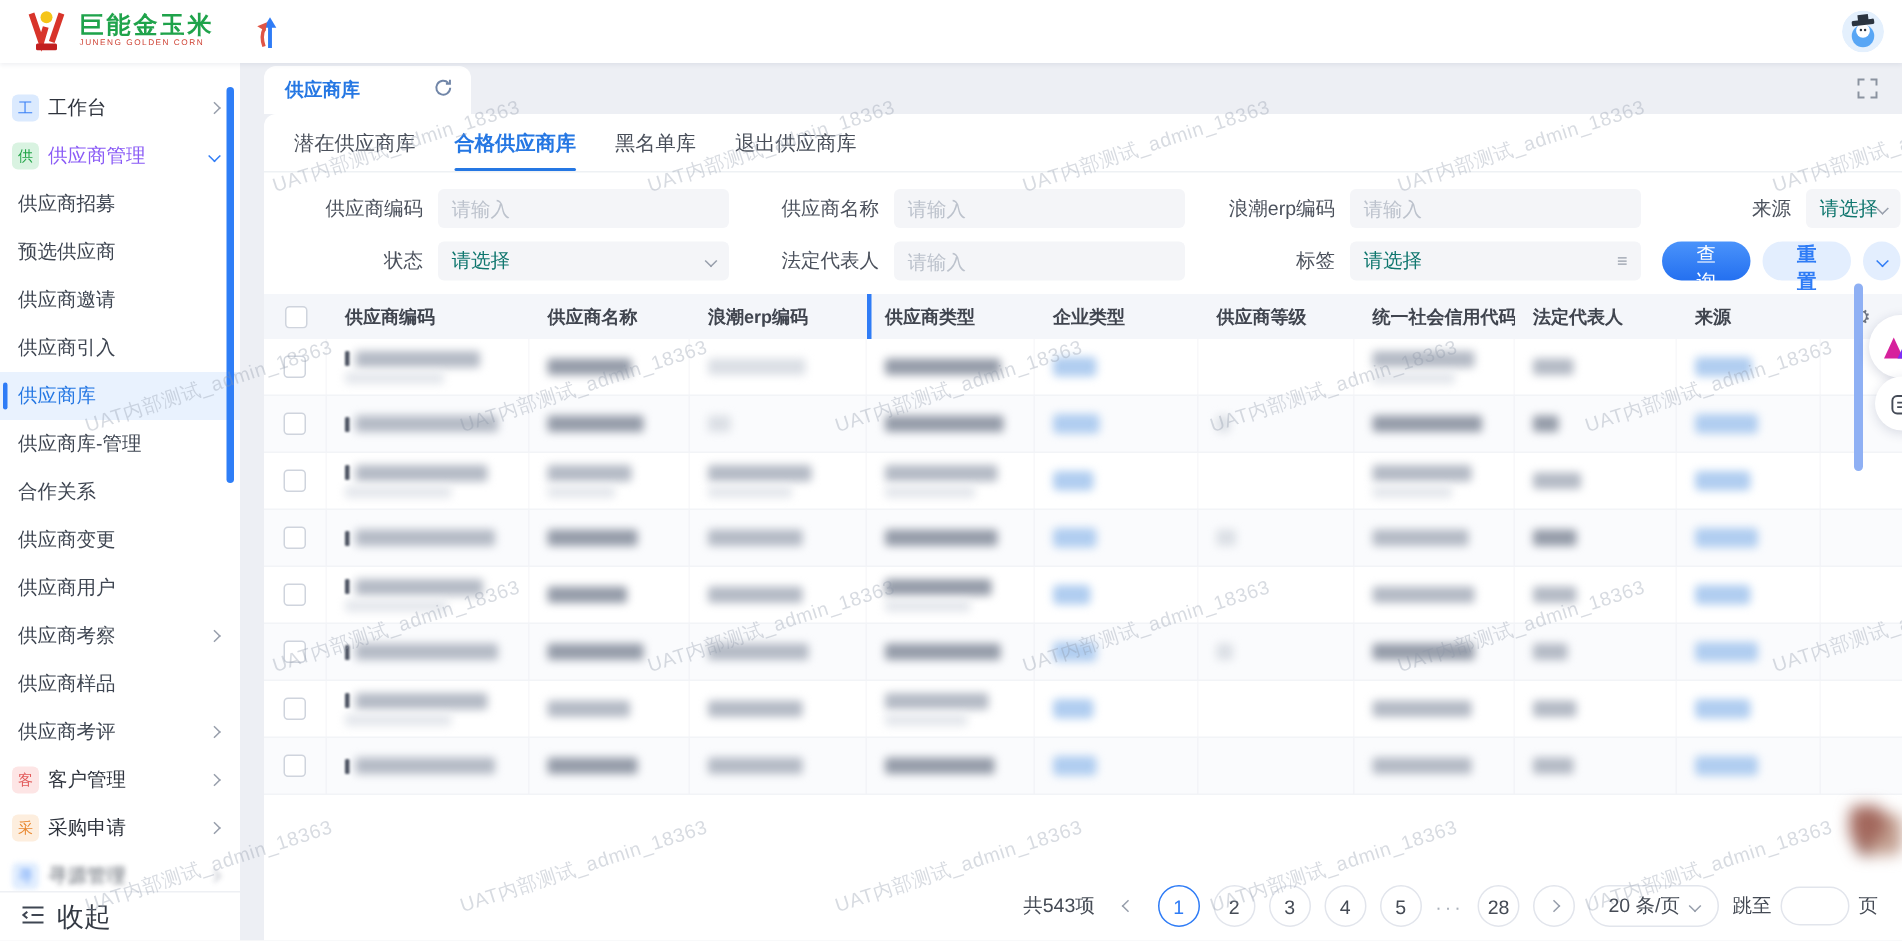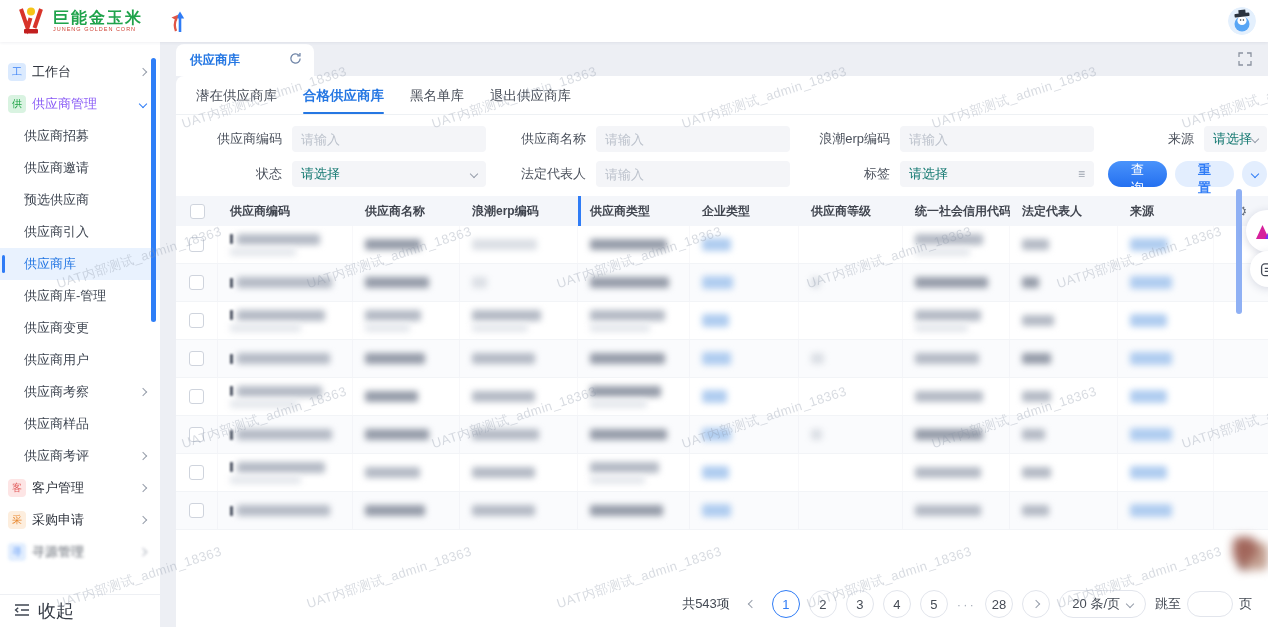--- a/index.html
+++ b/index.html
@@ -16,21 +16,21 @@
   .sidebar{position:absolute;top:42px;left:0;width:160px;bottom:0;background:#fff;z-index:4}
   .side-scroll{position:absolute;top:0;left:0;right:0;bottom:33px;overflow:hidden;padding-top:14px}
   .s-item,.s-sub{height:32px;display:flex;align-items:center;padding:0 14px 0 8px;position:relative;cursor:pointer}
   .s-item .lbl{margin-left:6px;flex:1;font-size:13px;color:#2e333d}
   .badge{width:18px;height:18px;border-radius:4px;font-size:10px;display:flex;align-items:center;justify-content:center;flex:none}
   .b-blue{color:#3b82f6;background:#dbeafe}
   .b-green{color:#21a447;background:#d9f3e1}
   .b-red{color:#e25c5c;background:#fde5e5}
   .b-orange{color:#e8872e;background:#fdeede}
   .s-item.parent-active .lbl{color:#8b5cf6}
-  .s-sub{padding-left:24px}
+  .s-sub{padding-left:12px}
   .s-sub .lbl{flex:1;font-size:13px;color:#3f4652}
   .s-sub.active{background:#e9f2fe;margin:0 0 0 0}
   .s-sub.active .lbl{color:#2577e3}
   .s-sub.active::before{content:"";position:absolute;left:2px;top:7px;width:3px;height:18px;background:#2f7cf6;border-radius:2px}
   .chev{display:inline-block;width:6px;height:6px;border-right:1.4px solid #979eab;border-bottom:1.4px solid #979eab;flex:none}
   .chev.right{transform:rotate(-45deg)}
   .chev.down{transform:rotate(45deg)}
   .chev.blue{border-color:#2f7cf6}
   .s-sub.clipped{filter:blur(1.6px);opacity:.85}
   .side-thumb{position:absolute;top:16px;right:4px;width:5px;height:264px;background:#2e7ef7;border-radius:3px;z-index:5}
@@ -154,33 +154,36 @@
     </div>
     <div class="s-item parent-active">
       <span class="badge b-green">供</span>
       <span class="lbl">供应商管理</span>
       <span class="chev down blue"></span>
     </div>
     <div class="s-sub">
         <span class="lbl">供应商招募</span>
       </div>
     <div class="s-sub">
+        <span class="lbl">预选供应商</span>
+      </div>
+    <div class="s-sub">
         <span class="lbl">供应商邀请</span>
-      </div>
-    <div class="s-sub">
-        <span class="lbl">预选供应商</span>
       </div>
     <div class="s-sub">
         <span class="lbl">供应商引入</span>
       </div>
     <div class="s-sub active">
         <span class="lbl">供应商库</span>
       </div>
     <div class="s-sub">
         <span class="lbl">供应商库-管理</span>
+      </div>
+    <div class="s-sub">
+        <span class="lbl">合作关系</span>
       </div>
     <div class="s-sub">
         <span class="lbl">供应商变更</span>
       </div>
     <div class="s-sub">
         <span class="lbl">供应商用户</span>
       </div>
     <div class="s-sub">
         <span class="lbl">供应商考察</span>
         <span class="chev right"></span>

